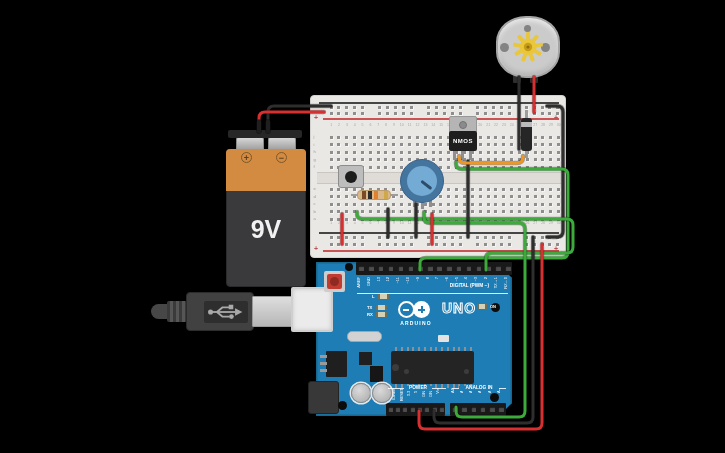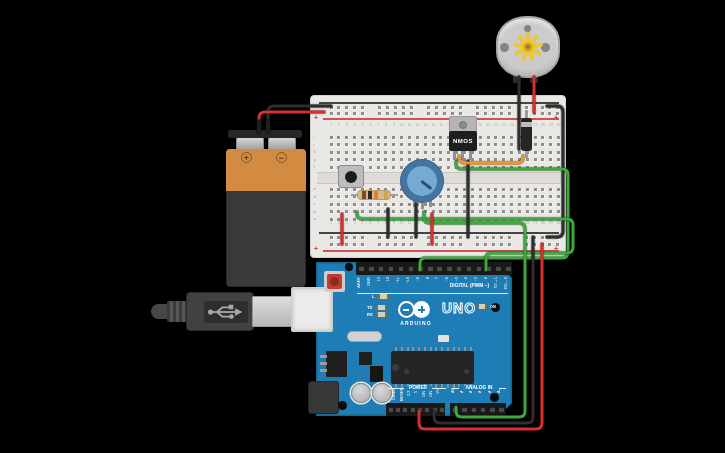--- a/index.html
+++ b/index.html
@@ -612,20 +612,21 @@
       <div class="bb-num" style="left:243.8px;top:126px;">30</div>
     </div>
 
   <div class="abs bat-cap" style="left:236px;top:137px;width:26px;height:13px;"></div>
   <div class="abs bat-cap" style="left:268px;top:137px;width:26px;height:13px;"></div>
   <div id="battery-clip" class="abs"></div>
   <div id="battery-body" class="abs"></div>
   <div id="battery-band" class="abs"></div>
   <div class="bat-term abs" style="left:241px;top:152px;">+</div>
   <div class="bat-term abs" style="left:276px;top:152px;">−</div>
+  <div id="battery-label" class="abs">9V</div>
 
   <div class="abs motor-term" style="left:513px;top:73px;"></div>
   <div class="abs motor-term" style="left:530px;top:73px;"></div>
   <div id="motor-body" class="abs"></div>
   <div class="abs motor-dot" style="left:524px;top:25px;width:7px;height:7px;"></div>
   <div class="abs motor-dot" style="left:500px;top:43px;width:9px;height:9px;"></div>
   <div class="abs motor-dot" style="left:541px;top:43px;width:9px;height:9px;"></div>
   <svg id="gear-svg" class="abs" style="left:512px;top:31px;" width="32" height="32" viewBox="0 0 32 32">
       <rect x="14" y="1" width="4" height="7" rx="1.2" fill="#e9c63a" transform="rotate(0 16 16)"></rect>
       <rect x="14" y="1" width="4" height="7" rx="1.2" fill="#e9c63a" transform="rotate(40 16 16)"></rect>

